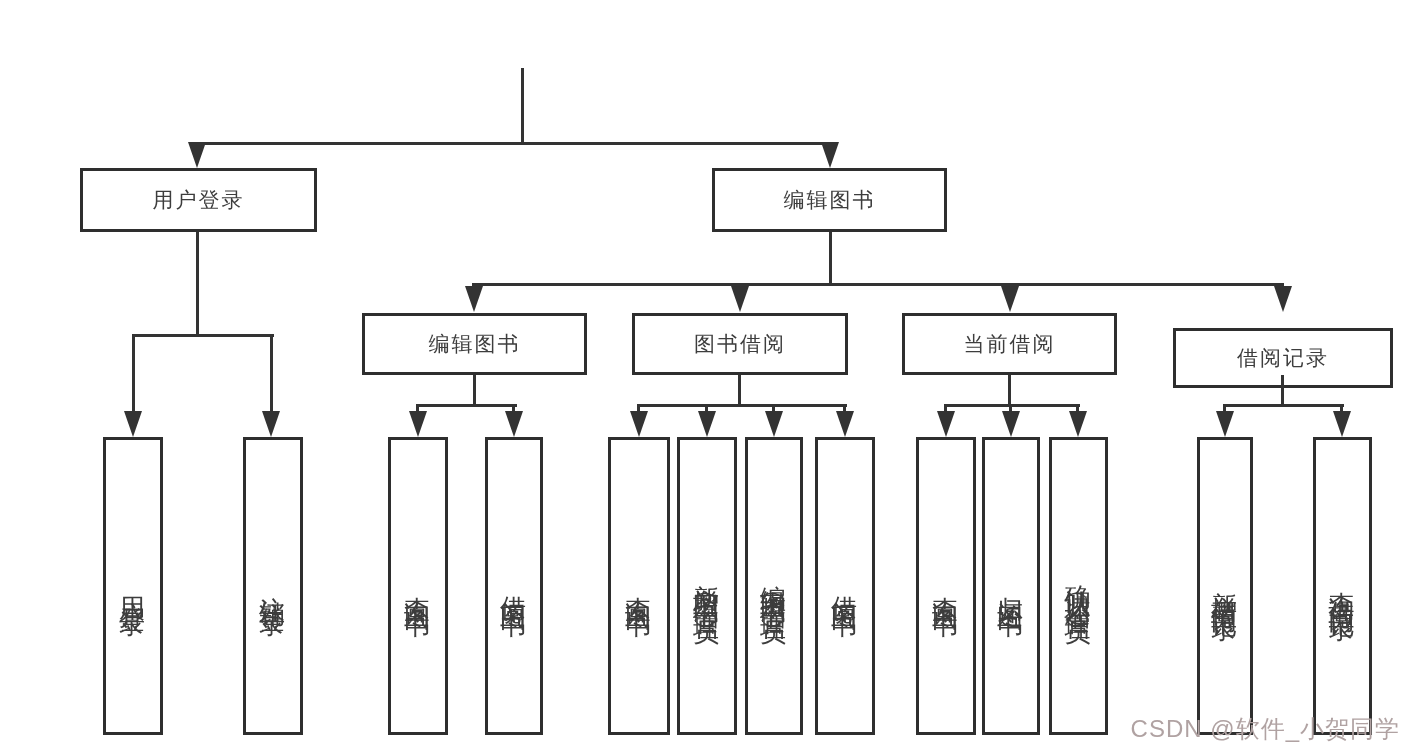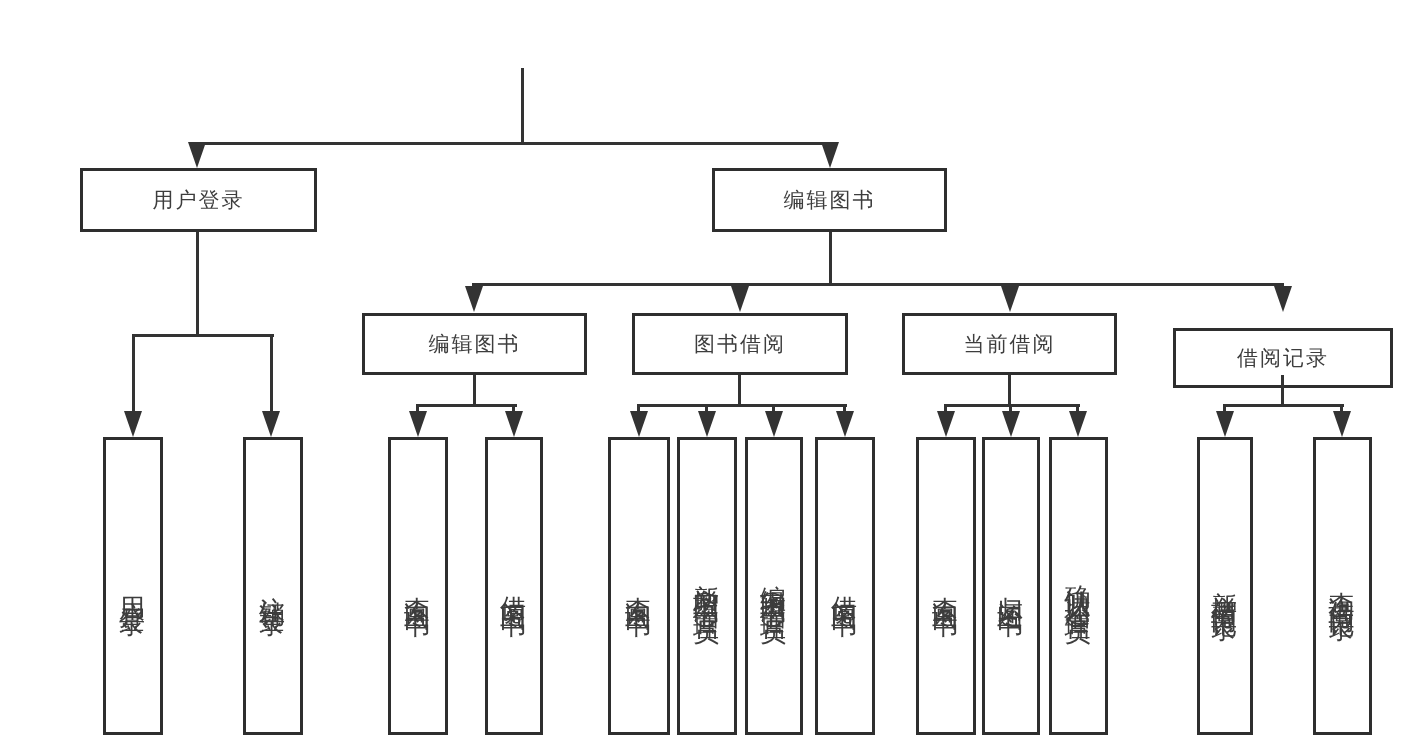--- a/index.html
+++ b/index.html
@@ -159,14 +159,15 @@
     <span>确认归还（管理员）</span>
   </div>
 
   <div class="vbox" style="left:1197px;width:56px">
     <span>新增借阅记录</span>
   </div>
   <div class="vbox" style="left:1313px;width:59px">
     <span>查询借阅记录</span>
   </div>
 
+  <div id="watermark">CSDN @软件_小贺同学</div>
 
 </div>
 
 </body></html>

